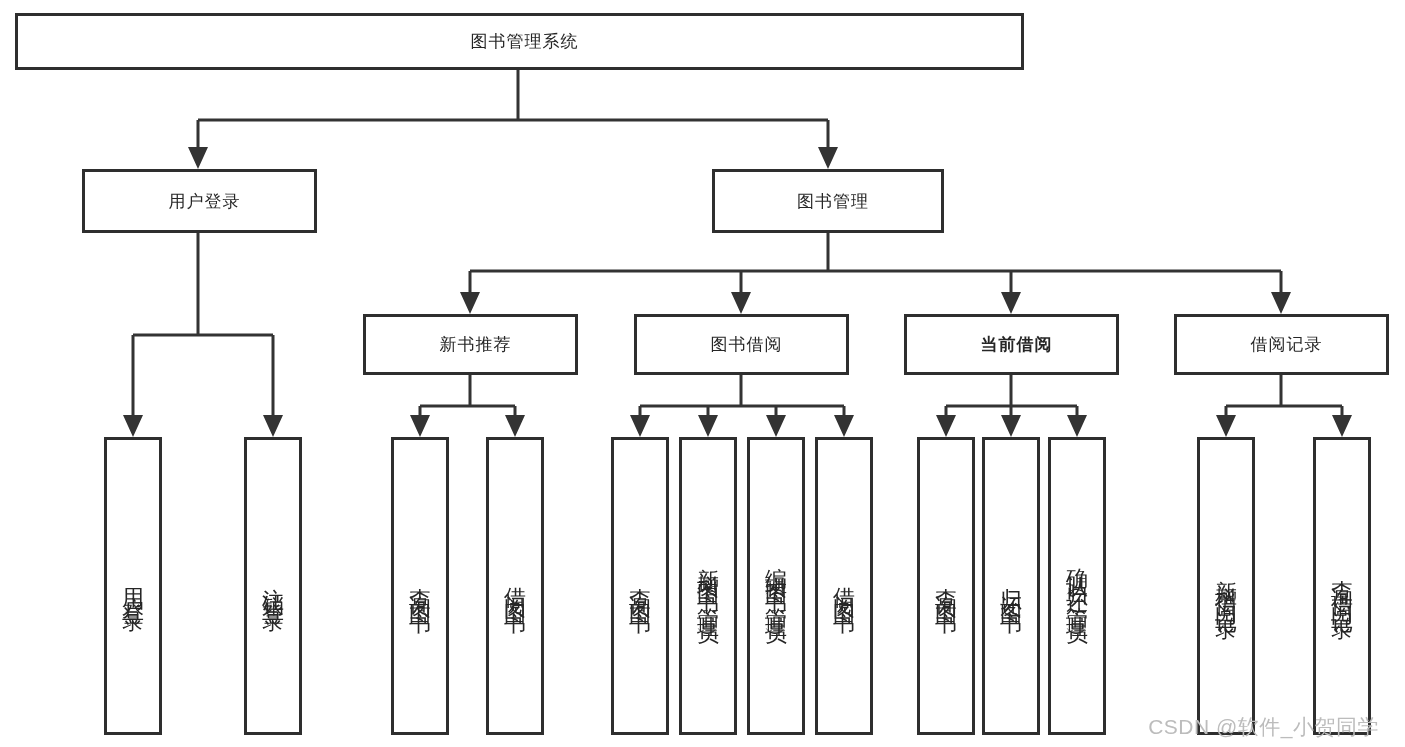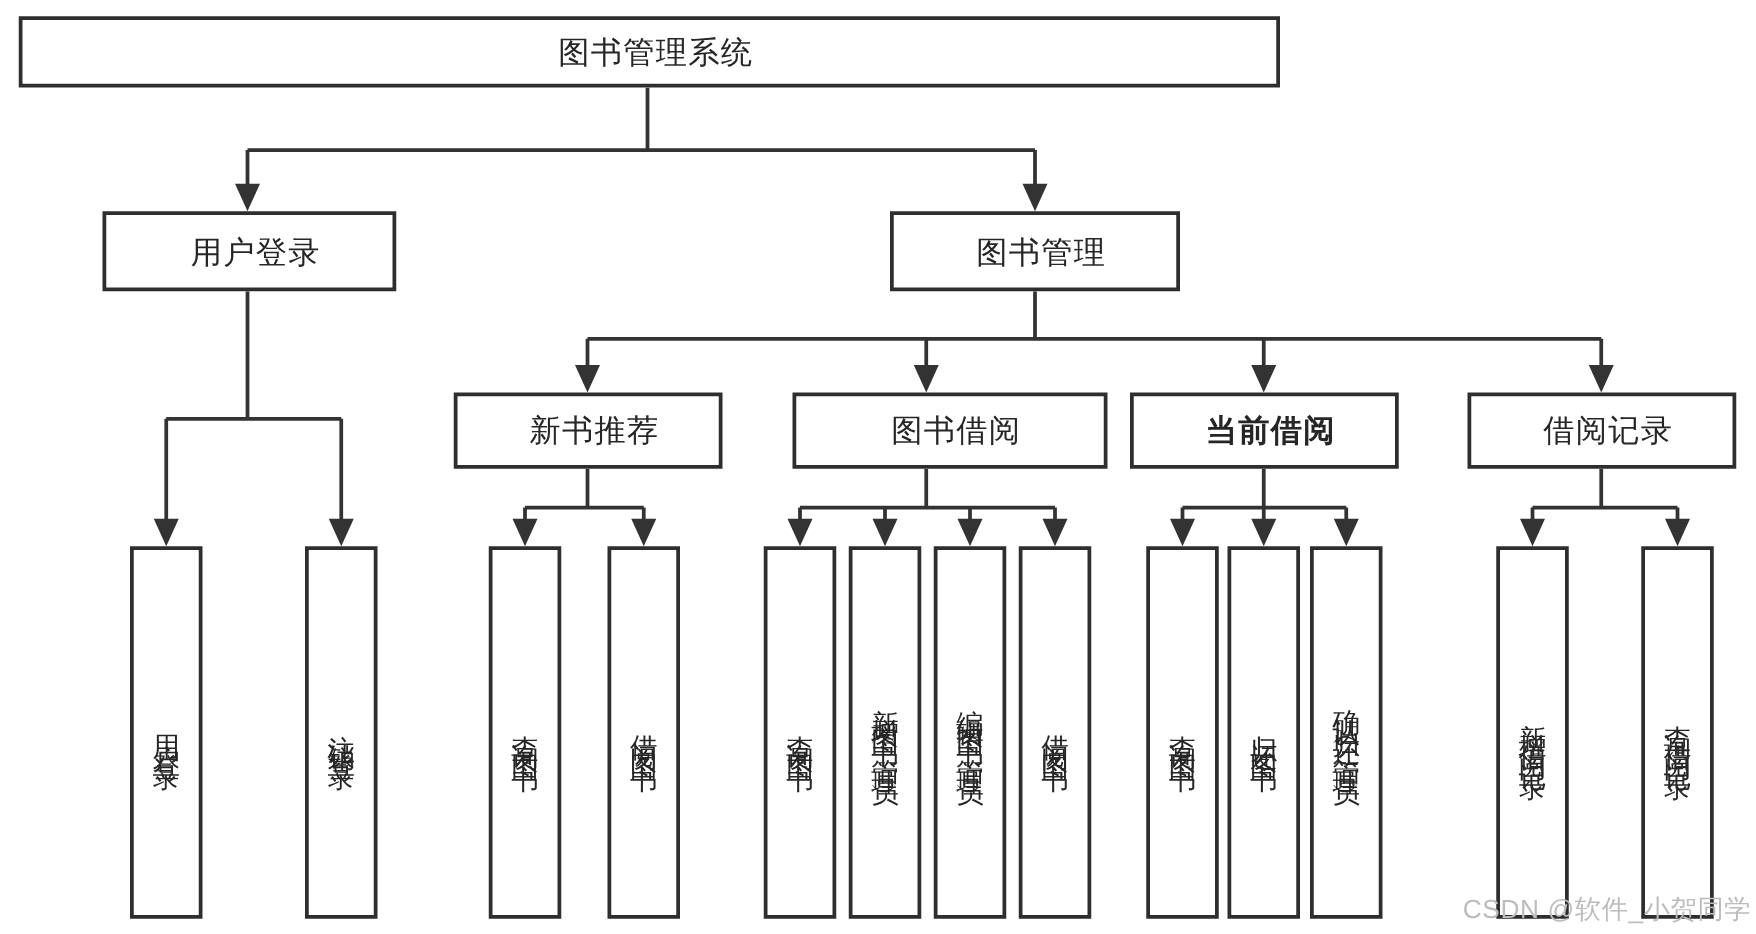--- a/index.html
+++ b/index.html
@@ -39,39 +39,39 @@
     position: absolute;
     box-sizing: border-box;
     background: #ffffff;
     border: 3px solid #2e2e2e;
     display: flex;
     align-items: center;
     justify-content: center;
     color: #262626;
   }
   .hbox {
-    font-size: 25px;
+    font-size: 17px;
     letter-spacing: 1px;
     white-space: nowrap;
     padding-left: 10px;
   }
   .vbox {
     font-size: 22px;
   }
   .vbox .vtext {
     writing-mode: vertical-rl;
     text-orientation: mixed;
     letter-spacing: 8px;
     line-height: 1;
     white-space: nowrap;
   }
   .watermark {
     position: absolute;
     top: 713px;
-    right: 4px;
+    right: 26px;
     font-size: 21px;
     letter-spacing: 0.5px;
     color: #bcbcbc;
     white-space: nowrap;
     z-index: 5;
   }
 </style>
 </head>
 <body>
 
@@ -115,21 +115,21 @@
   <div class="node hbox" style="left:82px; top:169px; width:235px; height:64px;">
     <span>用户登录</span>
   </div>
   <div class="node hbox" style="left:712px; top:169px; width:232px; height:64px;">
     <span>图书管理</span>
   </div>
 
   <div class="node hbox" style="left:363px; top:314px; width:215px; height:61px;">
     <span>新书推荐</span>
   </div>
-  <div class="node hbox" style="left:634px; top:314px; width:252px; height:61px;">
+  <div class="node hbox" style="left:634px; top:314px; width:215px; height:61px;">
     <span>图书借阅</span>
   </div>
   <div class="node hbox" style="left:904px; top:314px; width:215px; height:61px;font-weight:bold;">
     <span>当前借阅</span>
   </div>
   <div class="node hbox" style="left:1174px; top:314px; width:215px; height:61px;">
     <span>借阅记录</span>
   </div>
 
   <div class="node vbox" style="left:104px; top:437px; width:58px; height:298px;">

